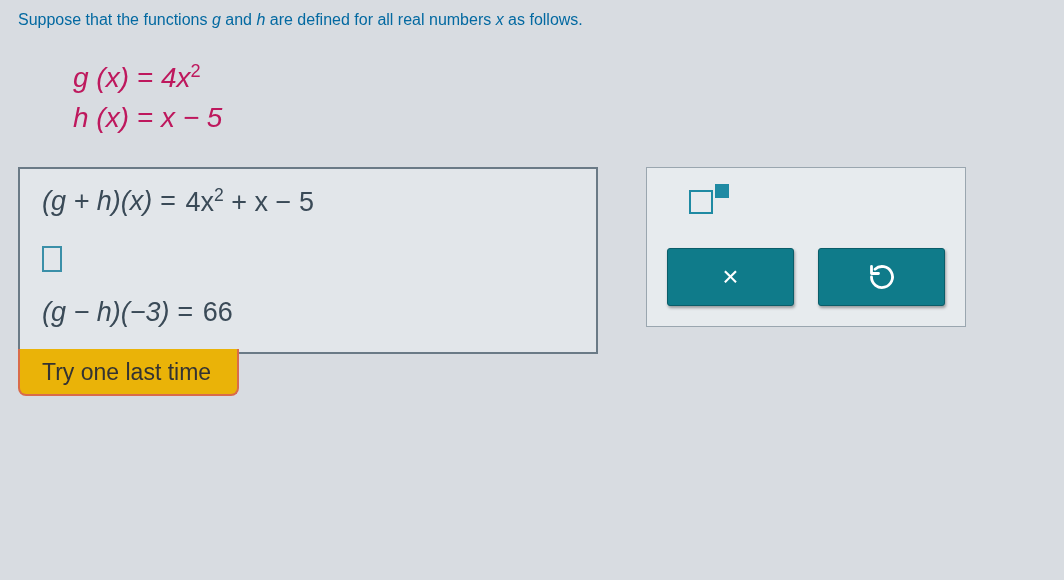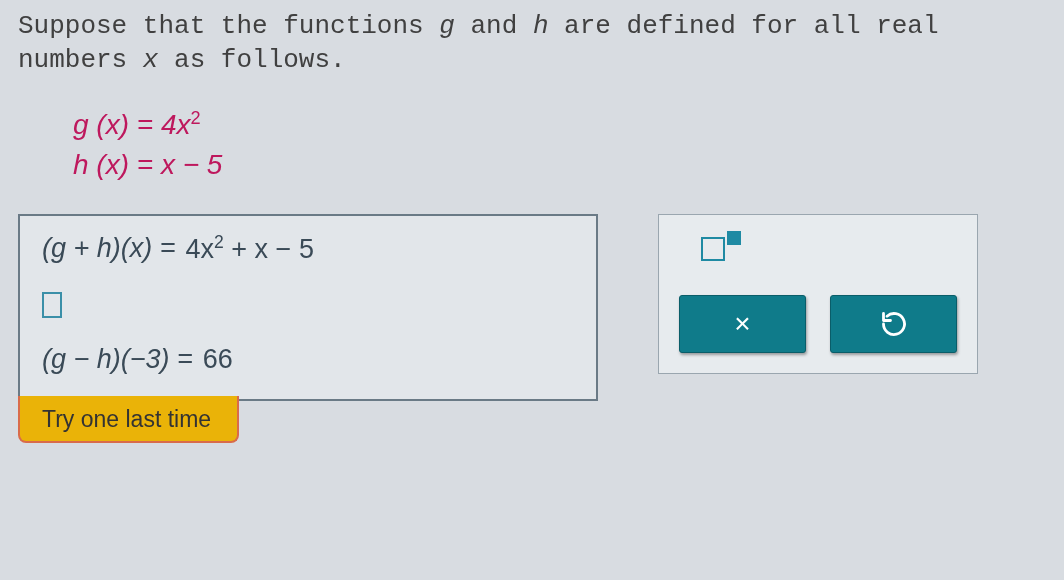--- a/index.html
+++ b/index.html
@@ -11,46 +11,45 @@
     background: #d8dce1;
     font-family: "Segoe UI", Arial, sans-serif;
     color: #2a2e33;
     position: relative;
     overflow: hidden;
   }
   .content {
     padding: 10px 18px 0 18px;
   }
   .instruction {
-    font-size: 26px;
-    color: #404040;
+    font-size: 16px;
+    color: #0369a1;
     margin-bottom: 28px;
     line-height: 1.3;
-    font-family: Liberation Mono, monospace;
   }
   .ital { font-style: italic; }
   .defs {
     margin-left: 55px;
     font-size: 28px;
     font-style: italic;
     color: #be185d;
     line-height: 1.35;
   }
   .defs .row { margin-bottom: 2px; }
   .write {
     margin-top: 28px;
     font-size: 25px;
     color: #333;
   }
   sup { font-size: 0.65em; vertical-align: super; font-style: normal; }
 
   .lower {
     margin-top: 30px;
     display: flex;
-    gap: 60px;
+    gap: 48px;
     align-items: flex-start;
   }
   .answer-box {
     border: 2px solid #6a7a86;
     background: #e2e6ea;
     width: 580px;
     padding: 16px 22px 0 22px;
     position: relative;
   }
   .answer-row {

